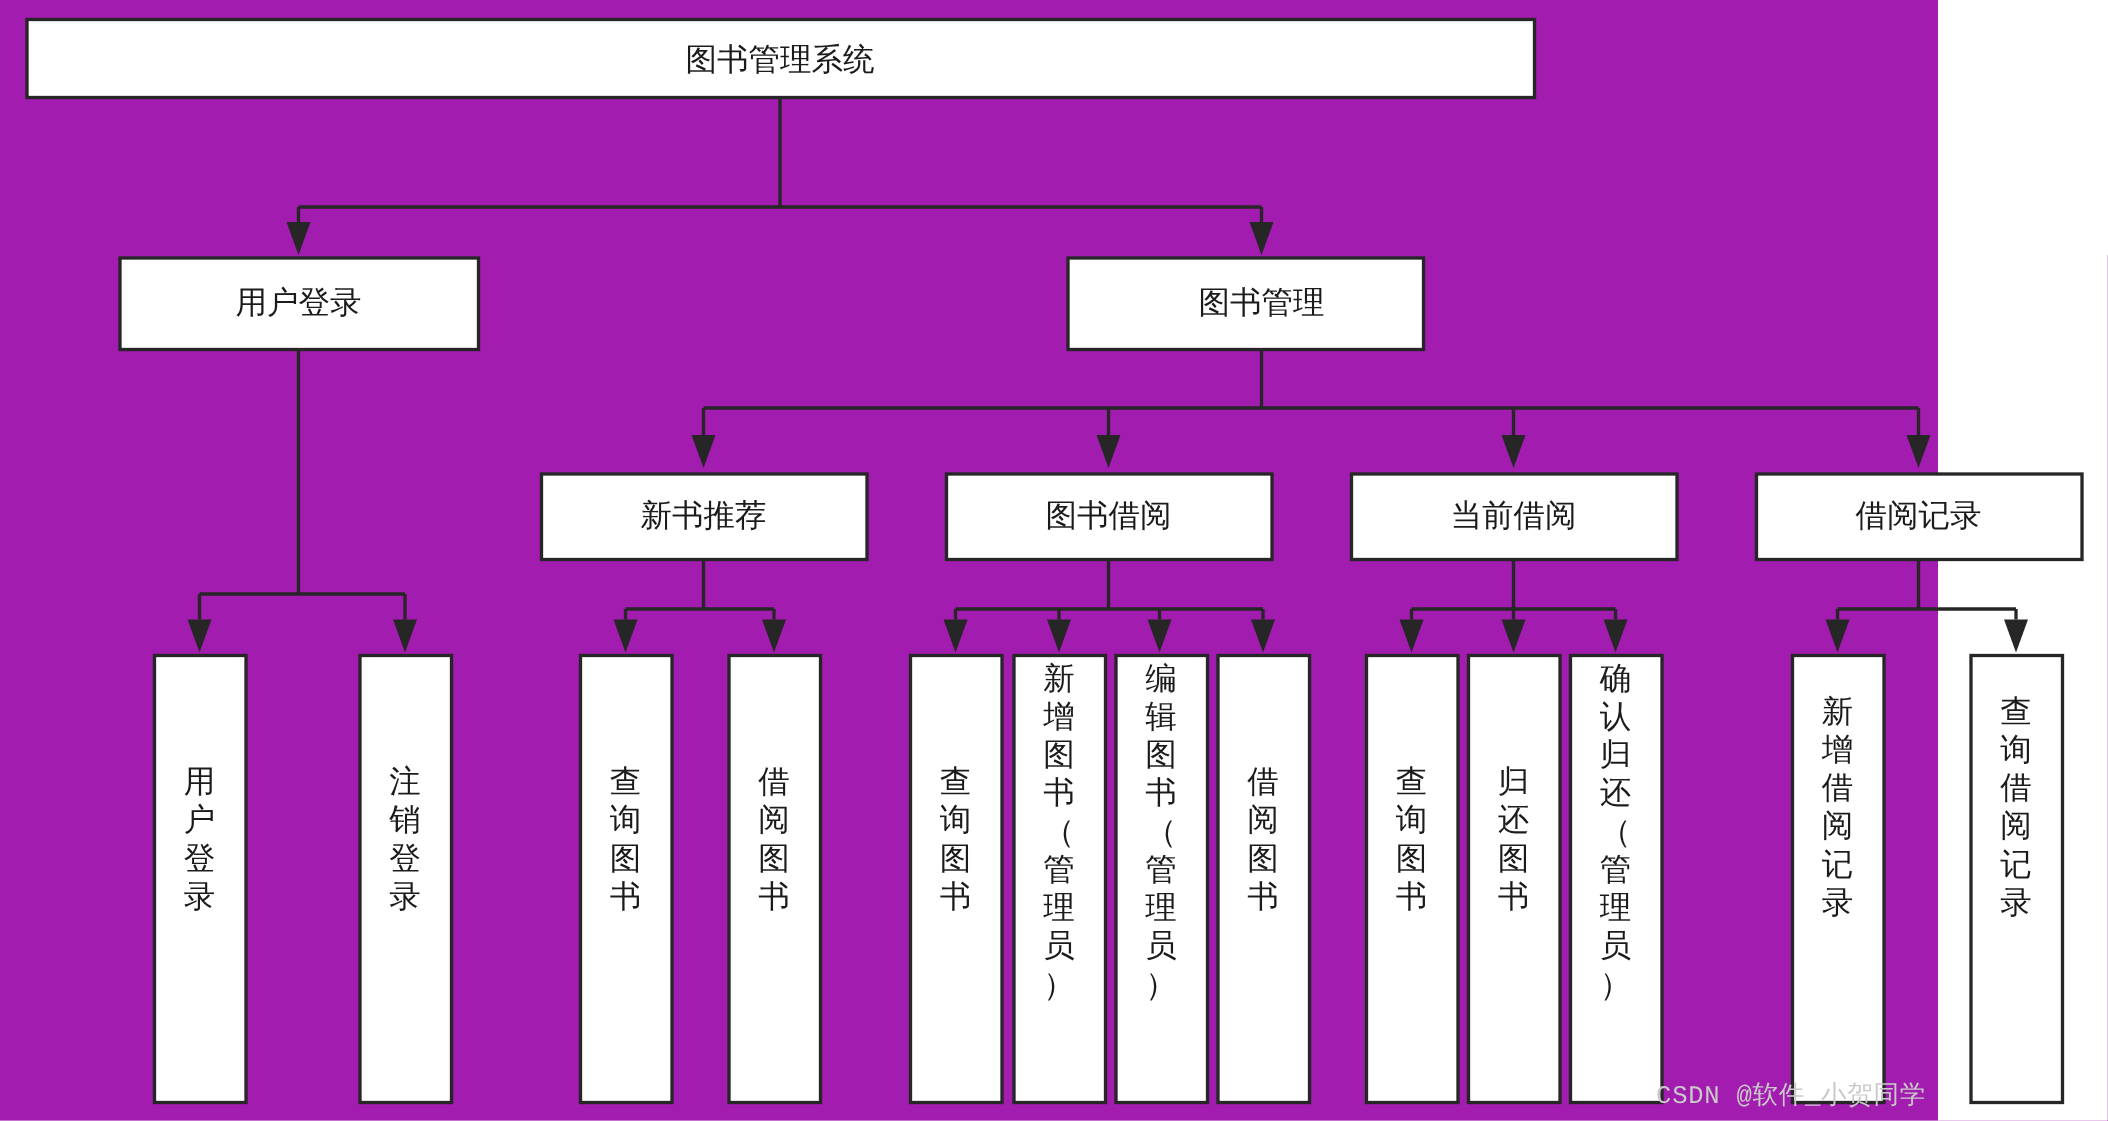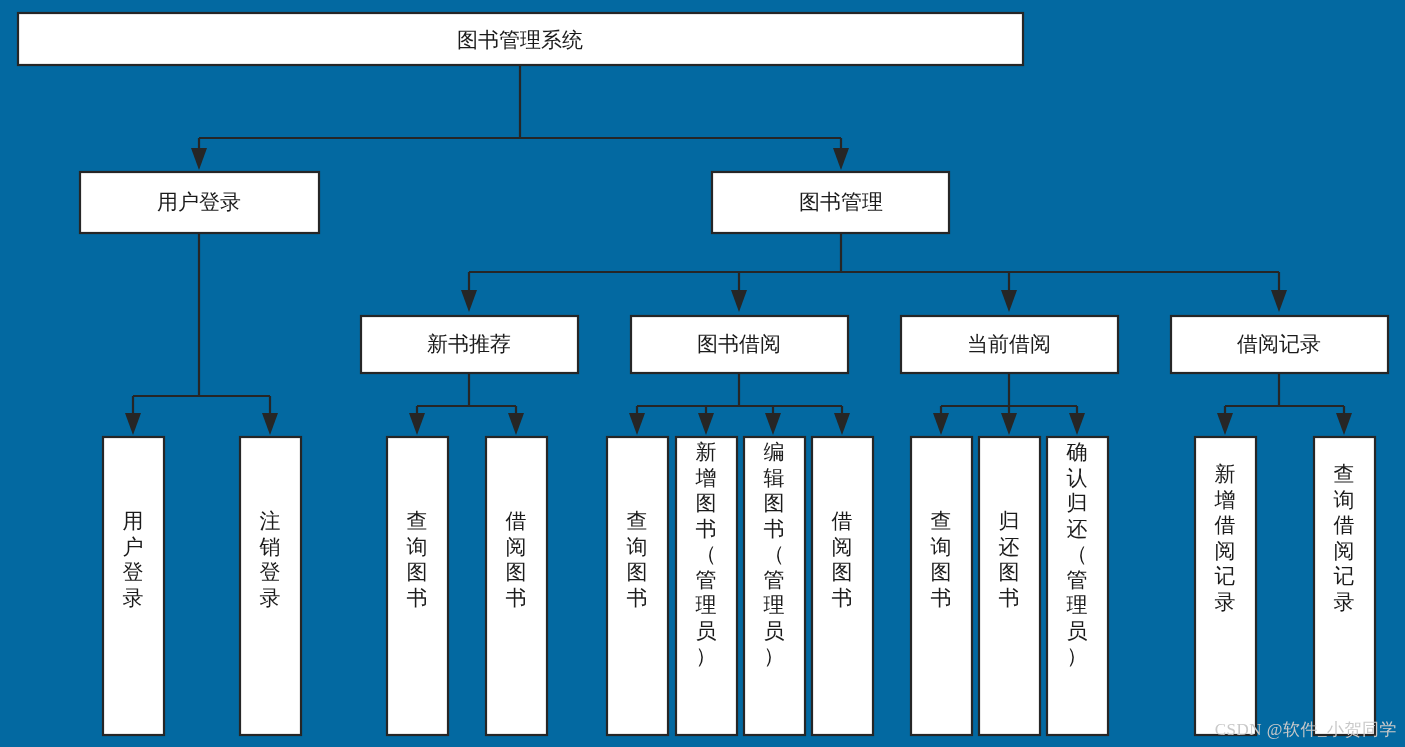--- a/index.html
+++ b/index.html
@@ -8,23 +8,23 @@
     background: #ffffff;
   }
   body {
     width: 1405px;
     height: 747px;
     overflow: hidden;
     font-family: "DejaVu Sans", "Liberation Sans", sans-serif;
   }
   #diagram-root {
     position: relative;
-    width: 1405px;
+    width: 1292px;
     height: 747px;
-    background: #0369a1;
+    background: #a21caf;
   }
   svg#flow {
     position: absolute;
     top: 0;
     left: 0;
     width: 1405px;
     height: 747px;
     display: block;
   }
   .node-box {
@@ -54,21 +54,21 @@
     fill: none;
   }
   .arrow-head {
     fill: #262626;
     stroke: none;
   }
   .watermark {
     position: absolute;
     right: 8px;
     bottom: 6px;
-    font-family: Liberation Serif, serif;
+    font-family: Liberation Mono, monospace;
     font-size: 17px;
     color: #c9c9c9;
     white-space: nowrap;
     letter-spacing: 0.5px;
     pointer-events: none;
   }
 </style>
 </head>
 <body>
 

